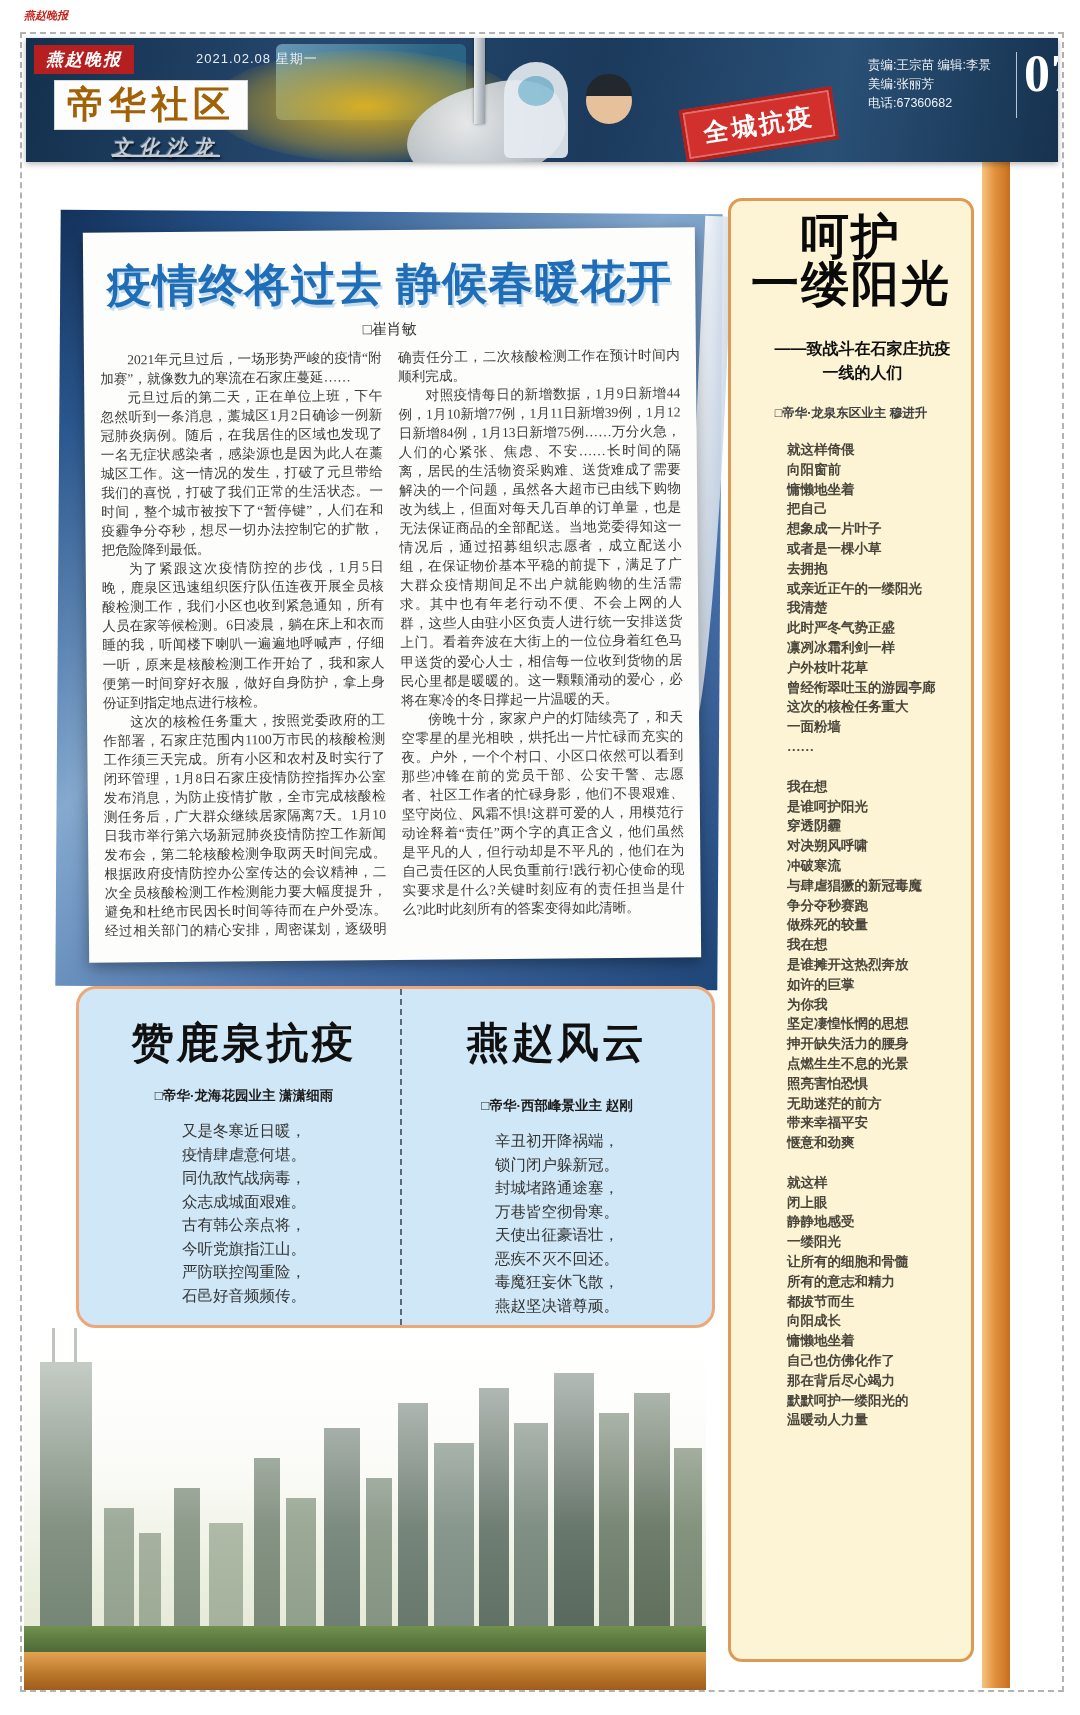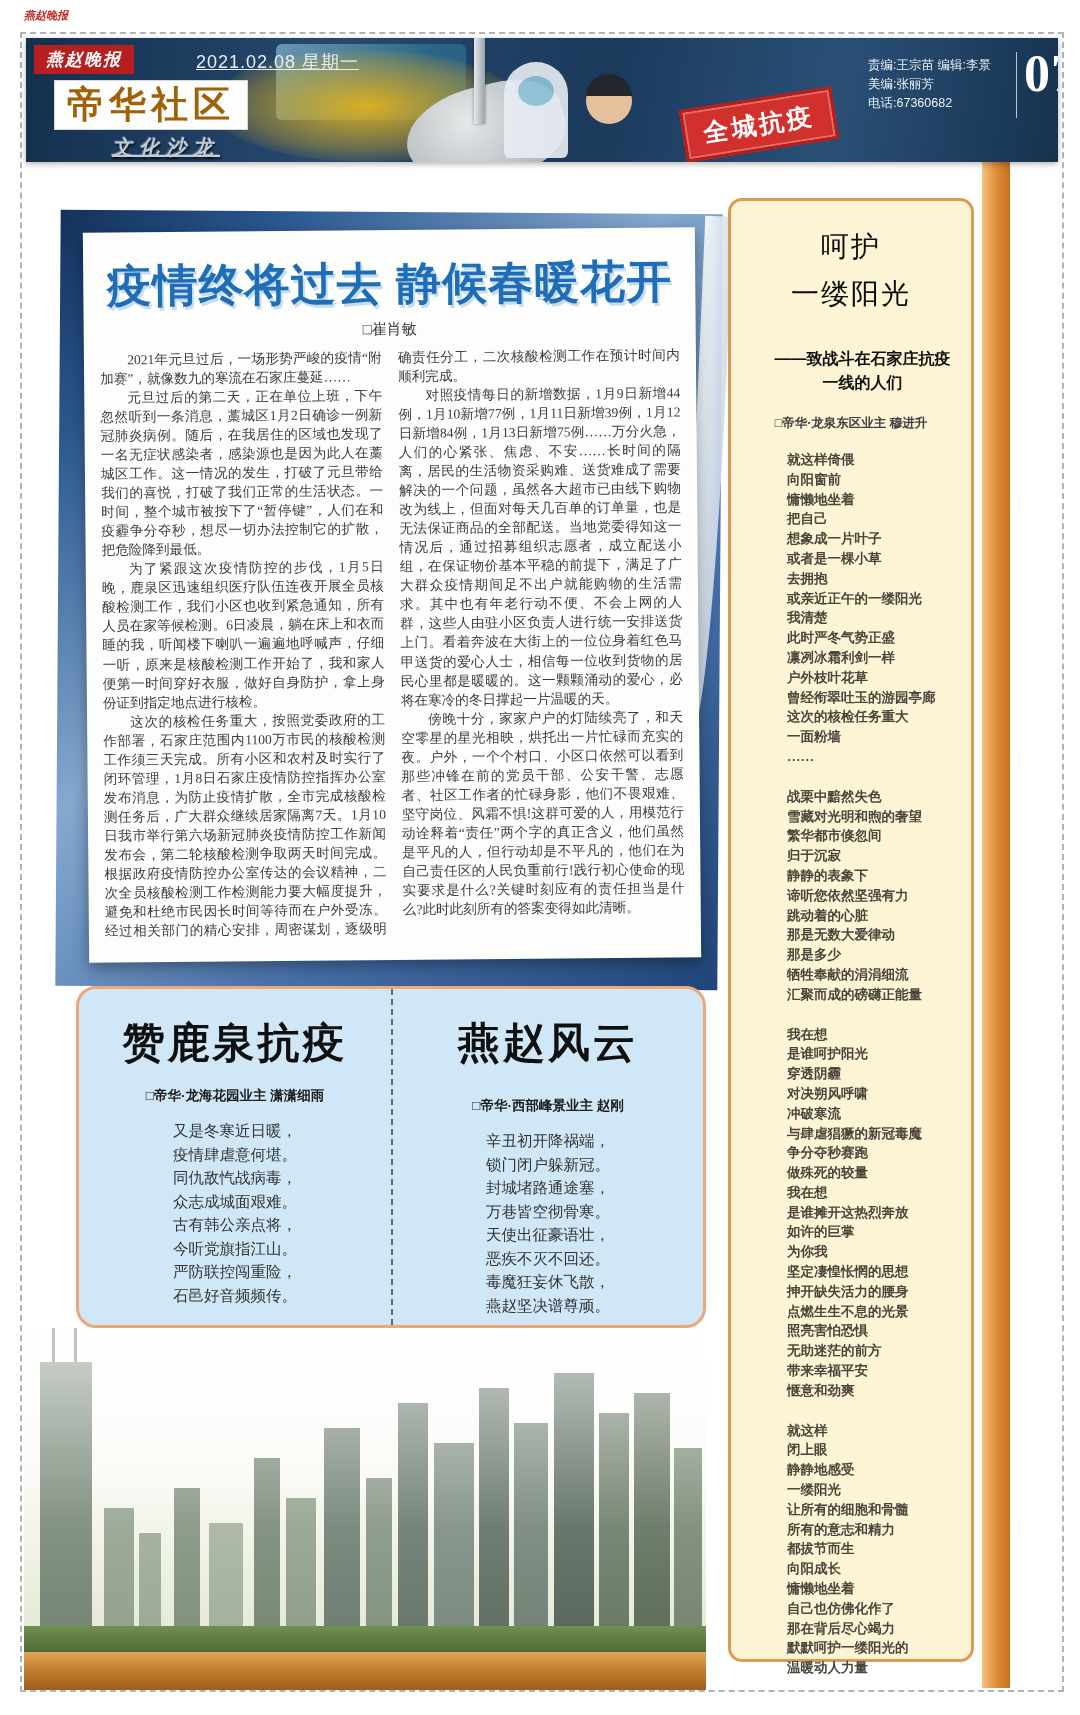--- a/index.html
+++ b/index.html
@@ -25,21 +25,21 @@
   .syringe{position:absolute;left:448px;top:-6px;width:11px;height:92px;
     background:linear-gradient(to right,#e6eaee,#99a1aa);box-shadow:0 0 3px rgba(0,0,0,.4);}
   .medic1{position:absolute;left:478px;top:24px;width:64px;height:96px;border-radius:32px 32px 6px 6px;
     background:#e7edf2;opacity:.9;}
   .medic1 .visor{position:absolute;left:14px;top:14px;width:36px;height:30px;border-radius:50%;background:#8fc3d9;}
   .medic2{position:absolute;left:560px;top:40px;width:46px;height:46px;border-radius:50%;background:#f2c9a0;opacity:.95;}
   .medic2 .hair{position:absolute;left:0;top:-4px;width:46px;height:22px;border-radius:24px 24px 0 0;background:#23272b;}
   .masthead{position:absolute;left:8px;top:7px;background:#b51f1f;color:#fff;
     font-family:"Liberation Serif", serif;font-style:italic;font-weight:bold;
     font-size:17px;padding:3px 12px;letter-spacing:2px;}
-  .hdr-date{position:absolute;left:170px;top:12px;color:#e9eef4;font-size:18px;letter-spacing:1px;text-decoration:underline;}
+  .hdr-date{position:absolute;left:170px;top:12px;color:#e9eef4;font-size:13px;letter-spacing:1px;}
   .section-box{position:absolute;left:28px;top:42px;background:#fdfdfd;color:#a16207;
     font-weight:900;font-size:37px;line-height:44px;padding:2px 12px;letter-spacing:5px;
     font-family:"Liberation Serif", serif;border:1px solid #d7d7d7;}
   .section-sub{position:absolute;left:86px;top:96px;font-weight:900;font-style:italic;
     font-size:20px;letter-spacing:7px;color:#c2ccd6;
     text-shadow:1px 2px 2px rgba(0,0,0,.65), -1px -1px 0 rgba(255,255,255,.25);text-decoration:underline;}
   .credits{position:absolute;left:842px;top:18px;width:150px;color:#edf1f6;
     font-size:12.5px;line-height:19px;}
   .hdr-vline{position:absolute;left:990px;top:14px;width:1px;height:66px;background:rgba(255,255,255,.7);}
   .page-num{position:absolute;left:998px;top:6px;color:#fff;font-size:52px;font-weight:900;
@@ -62,21 +62,21 @@
   .art-title{position:absolute;left:0;right:0;top:24px;text-align:center;
     font-size:45px;font-weight:900;color:#1f6db6;letter-spacing:1px;white-space:nowrap;
     text-shadow:2px 3px 0 rgba(150,195,230,.55);}
   .art-byline{position:absolute;left:0;right:0;top:90px;text-align:center;font-size:15px;color:#333;}
   .art-body{position:absolute;left:16px;right:16px;top:118px;height:602px;overflow:hidden;
     column-count:2;column-gap:16px;text-align:justify;
     font-family:"Liberation Serif", serif;font-size:13.6px;line-height:1.4;color:#3c3c3c;}
   .art-body p{margin:0;text-indent:2em;}
   
   .poem-box{position:absolute;left:76px;top:986px;width:624px;height:336px;z-index:3;
-    background:#cfe7f6;border:3px solid #eda879;border-radius:20px;display:flex;}
+    background:#cfe7f6;border:3px solid #eda879;border-radius:20px;display:flex;padding-left:9px;}
   .poem-col{width:50%;text-align:center;padding-top:26px;box-sizing:border-box;}
   .poem-col.right{border-left:2px dashed #5a6a7a;text-align:center;}
   .poem-title{font-size:42px;font-weight:900;color:#101010;letter-spacing:3px;}
   .poem-author{margin-top:16px;font-size:13.5px;font-weight:700;color:#1c1c1c;}
   .poem-lines{margin-top:14px;font-family:"Liberation Serif", serif;font-size:15.5px;
     line-height:23.5px;color:#343434;}
   .poem-col.right .poem-author{margin-top:26px;}
   
   .skyline{position:absolute;left:24px;top:1326px;width:682px;height:364px;z-index:1;
     background:linear-gradient(#ffffff 0%,#f8f9f3 40%,#eaeedc 68%,#dfe3cf 100%);overflow:hidden;}
@@ -85,21 +85,21 @@
   .ant{position:absolute;top:-34px;width:3px;height:34px;background:#5d6d5d;}
   .haze{position:absolute;left:0;top:0;width:100%;height:100%;
     background:linear-gradient(rgba(255,255,255,.6) 10%,rgba(255,255,255,.15) 55%,rgba(255,255,255,0));}
   .trees{position:absolute;left:0;bottom:38px;width:100%;height:26px;
     background:linear-gradient(#72904f,#4c6a36);}
   .ground{position:absolute;left:0;bottom:0;width:100%;height:38px;
     background:linear-gradient(#e2a354,#b9762a 60%,#a05c1c);}
   
   .sidebar{position:absolute;left:728px;top:198px;width:246px;height:1464px;z-index:4;
     background:#fcf4d4;border:3px solid #dd9a55;border-radius:14px;box-sizing:border-box;}
-  .sb-title{margin-top:22px;text-align:center;font-size:28px;font-weight:400;color:#0a0a0a;
+  .sb-title{margin-top:12px;text-align:center;font-size:48px;font-weight:700;color:#0a0a0a;
     line-height:47px;letter-spacing:2px;}
   .sb-dedication{margin-top:30px;text-align:center;font-weight:700;font-size:16px;
     line-height:24px;color:#101010;padding-left:23px;}
   .sb-author{margin-top:20px;text-align:center;font-weight:700;font-size:12.5px;color:#404040;}
   .sb-poem{margin:18px 0 0 56px;font-family:"Liberation Serif", serif;font-size:13.5px;
     line-height:19.8px;color:#4a463c;font-weight:bold;}
   .stanza{margin-bottom:20px;}
 </style>
 </head>
 <body>
@@ -227,33 +227,20 @@
         <div>去拥抱</div>
         <div>或亲近正午的一缕阳光</div>
         <div>我清楚</div>
         <div>此时严冬气势正盛</div>
         <div>凛冽冰霜利剑一样</div>
         <div>户外枝叶花草</div>
         <div>曾经衔翠吐玉的游园亭廊</div>
         <div>这次的核检任务重大</div>
         <div>一面粉墙</div>
         <div>……</div>
-      </div>
-    <div class="stanza">
-        <div>战栗中黯然失色</div>
-        <div>雪藏对光明和煦的奢望</div>
-        <div>繁华都市倏忽间</div>
-        <div>归于沉寂</div>
-        <div>静静的表象下</div>
-        <div>谛听您依然坚强有力</div>
-        <div>跳动着的心脏</div>
-        <div>那是无数大爱律动</div>
-        <div>那是多少</div>
-        <div>牺牲奉献的涓涓细流</div>
-        <div>汇聚而成的磅礴正能量</div>
       </div>
     <div class="stanza">
         <div>我在想</div>
         <div>是谁呵护阳光</div>
         <div>穿透阴霾</div>
         <div>对决朔风呼啸</div>
         <div>冲破寒流</div>
         <div>与肆虐猖獗的新冠毒魔</div>
         <div>争分夺秒赛跑</div>
         <div>做殊死的较量</div>

